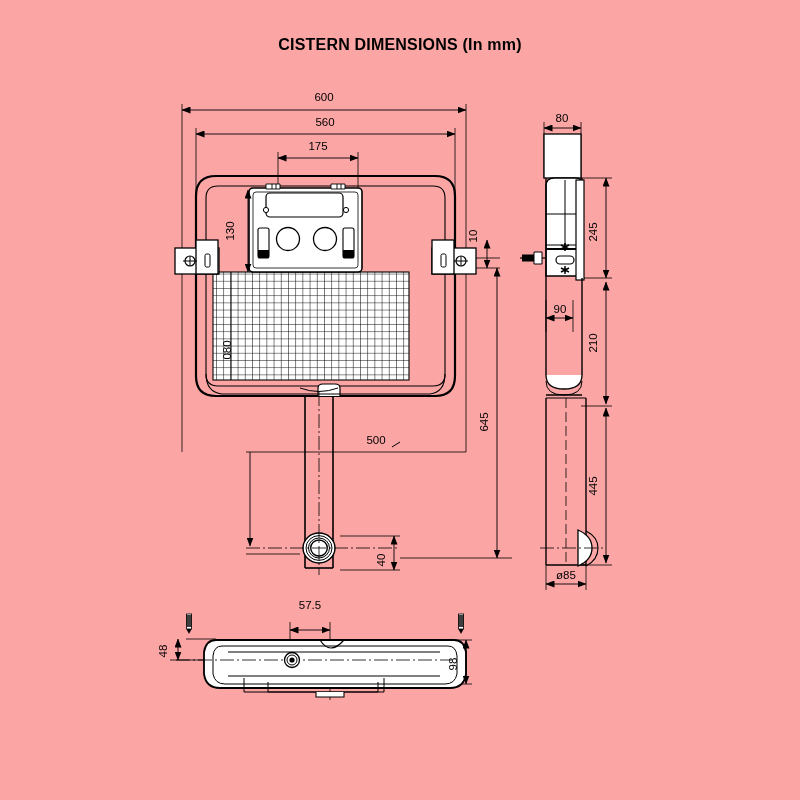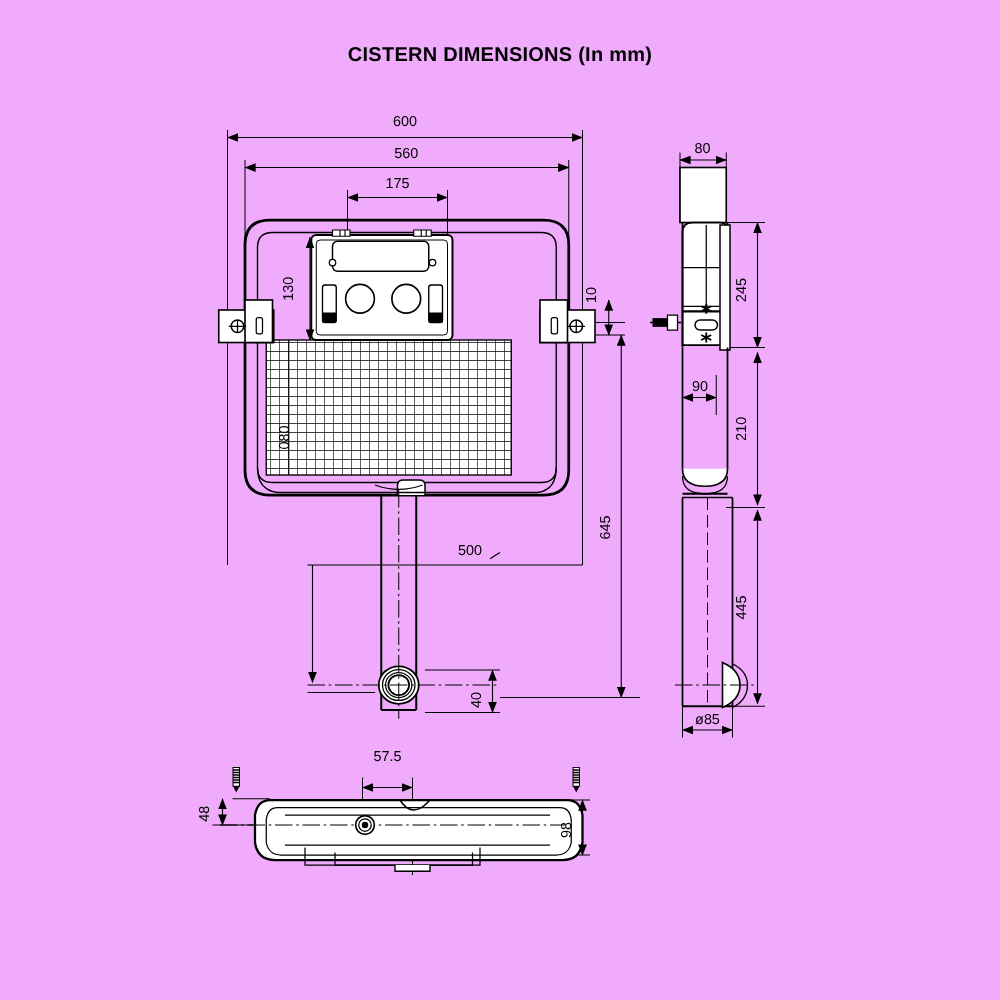--- a/index.html
+++ b/index.html
@@ -14,21 +14,21 @@
     font-family: "Liberation Sans", sans-serif;
     color: #000000;
     overflow: hidden;
     position: relative;
   }
   #sheet {
     position: absolute;
     left: 0; top: 0;
     width: 800px;
     height: 800px;
-    background: #f0abfc;
+    background: #fca5a5;
   }
   #title {
     position: absolute;
     left: 0;
     top: 36px;
     width: 800px;
     text-align: center;
     font-size: 16px;
     font-weight: bold;
     letter-spacing: 0.2px;

